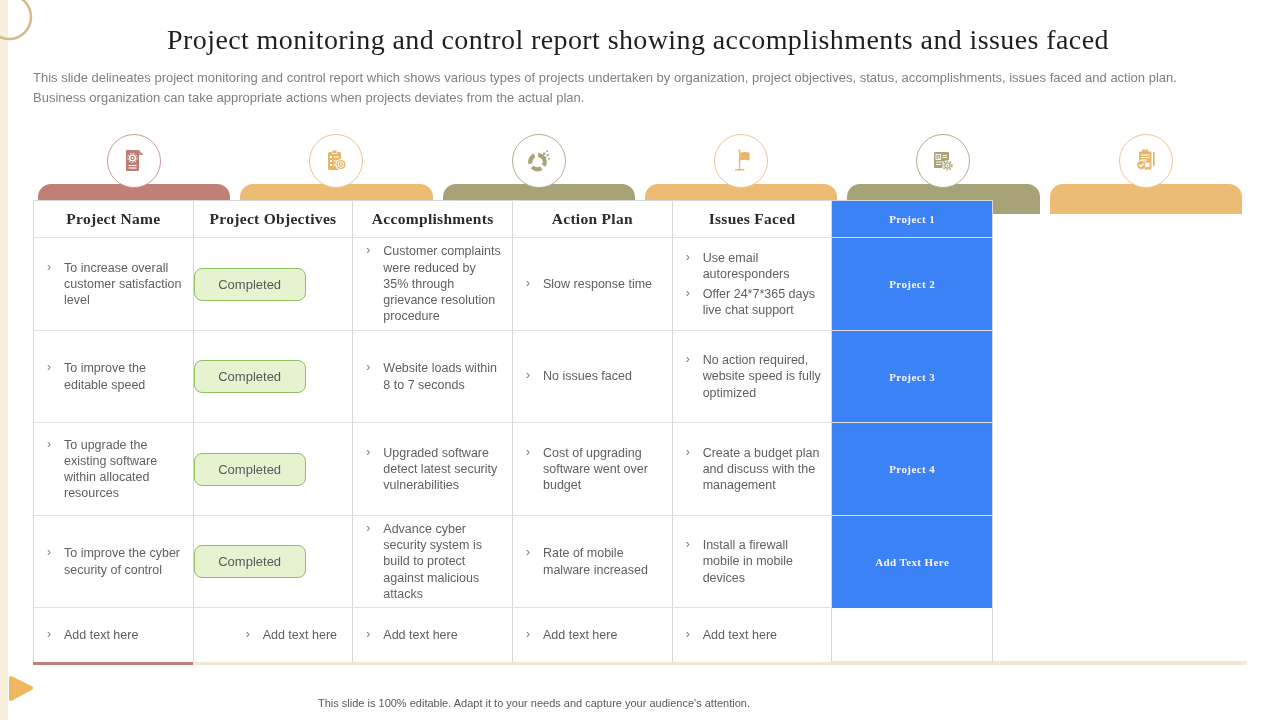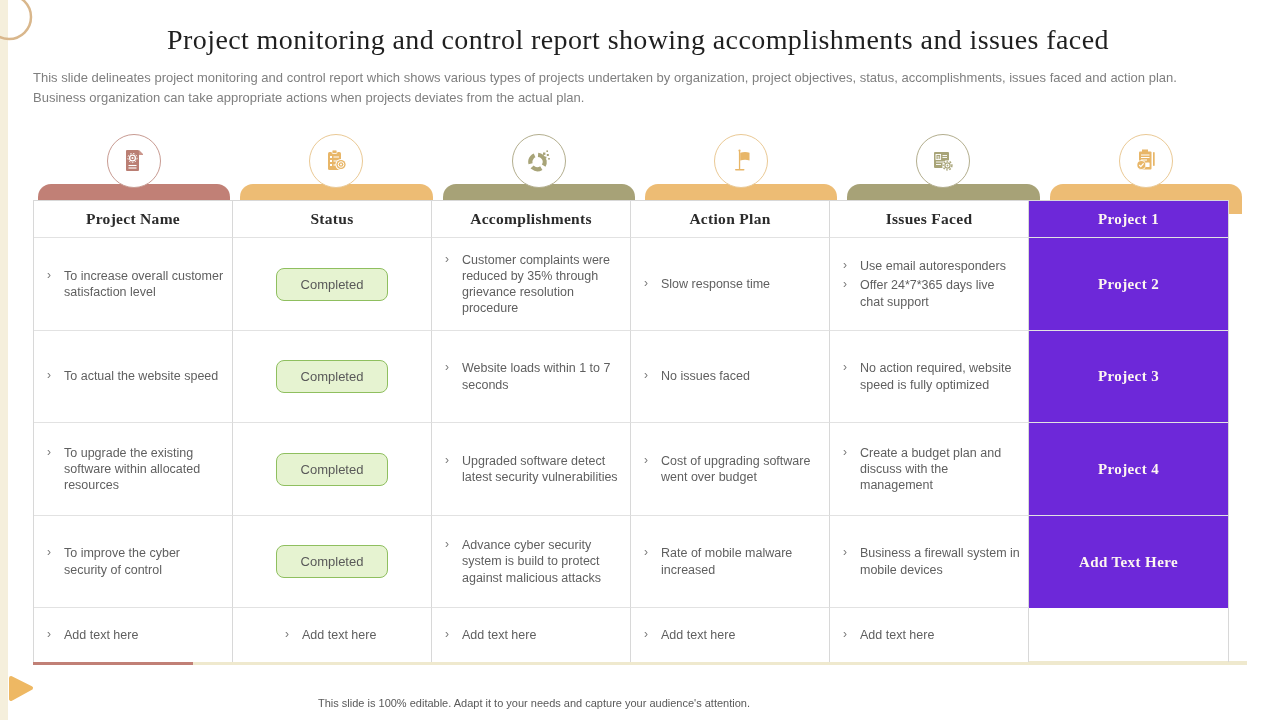--- a/index.html
+++ b/index.html
@@ -25,35 +25,35 @@
   .ic-orange { border:1px solid #eac995; }
   .ic-olive  { border:1px solid #b3ae8e; }
 
   .tabs-row { position:absolute; left:33px; top:184px; width:1214px; height:30px;
               display:grid; grid-template-columns:repeat(6,1fr); z-index:0; }
   .tab { margin:0 5px; height:30px; border-radius:13px 13px 0 0; }
   .tab-rose   { background:#c18076; }
   .tab-orange { background:#edbc74; }
   .tab-olive  { background:#a7a277; }
 
-  .ptable { position:absolute; left:33px; top:200px; width:1196px; z-index:1;
+  .ptable { position:absolute; left:33px; top:200px; width:960px; z-index:1;
             display:grid; grid-template-columns:repeat(6,1fr);
             grid-template-rows:37px 93px 92px 93px 92px 54px;
             border:1px solid #d8d8d8; border-bottom:none; background:transparent; }
   .cell { border-right:1px solid #d8d8d8; border-bottom:1px solid #e2e2e2;
           background:#fff; display:flex; align-items:center; }
   .cell:nth-child(6n) { border-right:none; }
   .hcell { justify-content:center; font-family:"Liberation Serif", serif;
            font-weight:bold; font-size:15.5px; color:#2b2b2b; letter-spacing:0.3px; }
-  .name-cell { background:#6d28d9; justify-content:center;
+  .name-cell { background:#3b82f6; justify-content:center;
                font-family:"Liberation Serif", serif; font-weight:bold;
-               font-size:15px; color:#fdf6f1; letter-spacing:0.4px; }
+               font-size:11px; color:#fdf6f1; letter-spacing:0.4px; }
   .body-cell { padding:8px 8px 8px 13px; flex-direction:column; justify-content:center;
                align-items:flex-start; gap:3px; }
-  .status-cell { justify-content:center; }
+  .status-cell { }
   .bullet-item { display:flex; align-items:flex-start; gap:13px; }
   .bullet { color:#7a7a7a; font-size:12px; line-height:1.3; flex:0 0 auto; }
   .bullet-text { color:#5f5f5f; font-size:12.5px; line-height:1.3; max-width:160px; }
   .pill { width:112px; height:33px; border-radius:8px; background:#e6f3d1;
           border:1.5px solid #8fbf5f; color:#595959; font-size:13px;
           display:flex; align-items:center; justify-content:center; }
   .status-add { padding-left:52px; }
   .last-row { border-bottom:none; }
 
   .bottom-strip { position:absolute; top:661px; height:3.5px; }
@@ -159,21 +159,21 @@
     <div class="tab tab-orange"></div>
     <div class="tab tab-olive"></div>
     <div class="tab tab-orange"></div>
     <div class="tab tab-olive"></div>
     <div class="tab tab-orange"></div>
   </div>
 
   <div class="ptable">
 
     <div class="cell hcell">Project Name</div>
-    <div class="cell hcell">Status</div>
+    <div class="cell hcell">Project Objectives</div>
     <div class="cell hcell">Accomplishments</div>
     <div class="cell hcell">Action Plan</div>
     <div class="cell hcell">Issues Faced</div>
 
     <div class="cell name-cell">Project 1</div>
     <div class="cell body-cell">
       <div class="bullet-item">
           <span class="bullet">›</span>
           <span class="bullet-text">To increase overall customer satisfaction level</span>
         </div>
@@ -201,30 +201,30 @@
       <div class="bullet-item">
           <span class="bullet">›</span>
           <span class="bullet-text">Offer 24*7*365 days live chat support</span>
         </div>
     </div>
 
     <div class="cell name-cell">Project 2</div>
     <div class="cell body-cell">
       <div class="bullet-item">
           <span class="bullet">›</span>
-          <span class="bullet-text">To actual the website speed</span>
+          <span class="bullet-text">To improve the editable speed</span>
         </div>
     </div>
     <div class="cell status-cell">
       <div class="pill">Completed</div>
     </div>
     <div class="cell body-cell">
       <div class="bullet-item">
           <span class="bullet">›</span>
-          <span class="bullet-text">Website loads within 1 to 7 seconds</span>
+          <span class="bullet-text">Website loads within 8 to 7 seconds</span>
         </div>
     </div>
     <div class="cell body-cell">
       <div class="bullet-item">
           <span class="bullet">›</span>
           <span class="bullet-text">No issues faced</span>
         </div>
     </div>
     <div class="cell body-cell">
       <div class="bullet-item">
@@ -280,21 +280,21 @@
     </div>
     <div class="cell body-cell">
       <div class="bullet-item">
           <span class="bullet">›</span>
           <span class="bullet-text">Rate of mobile malware increased</span>
         </div>
     </div>
     <div class="cell body-cell">
       <div class="bullet-item">
           <span class="bullet">›</span>
-          <span class="bullet-text">Business a firewall system in mobile devices</span>
+          <span class="bullet-text">Install a firewall mobile in mobile devices</span>
         </div>
     </div>
 
     <div class="cell name-cell last-row">Add Text Here</div>
     <div class="cell body-cell last-row">
       <div class="bullet-item">
           <span class="bullet">›</span>
           <span class="bullet-text">Add text here</span>
         </div>
     </div>

